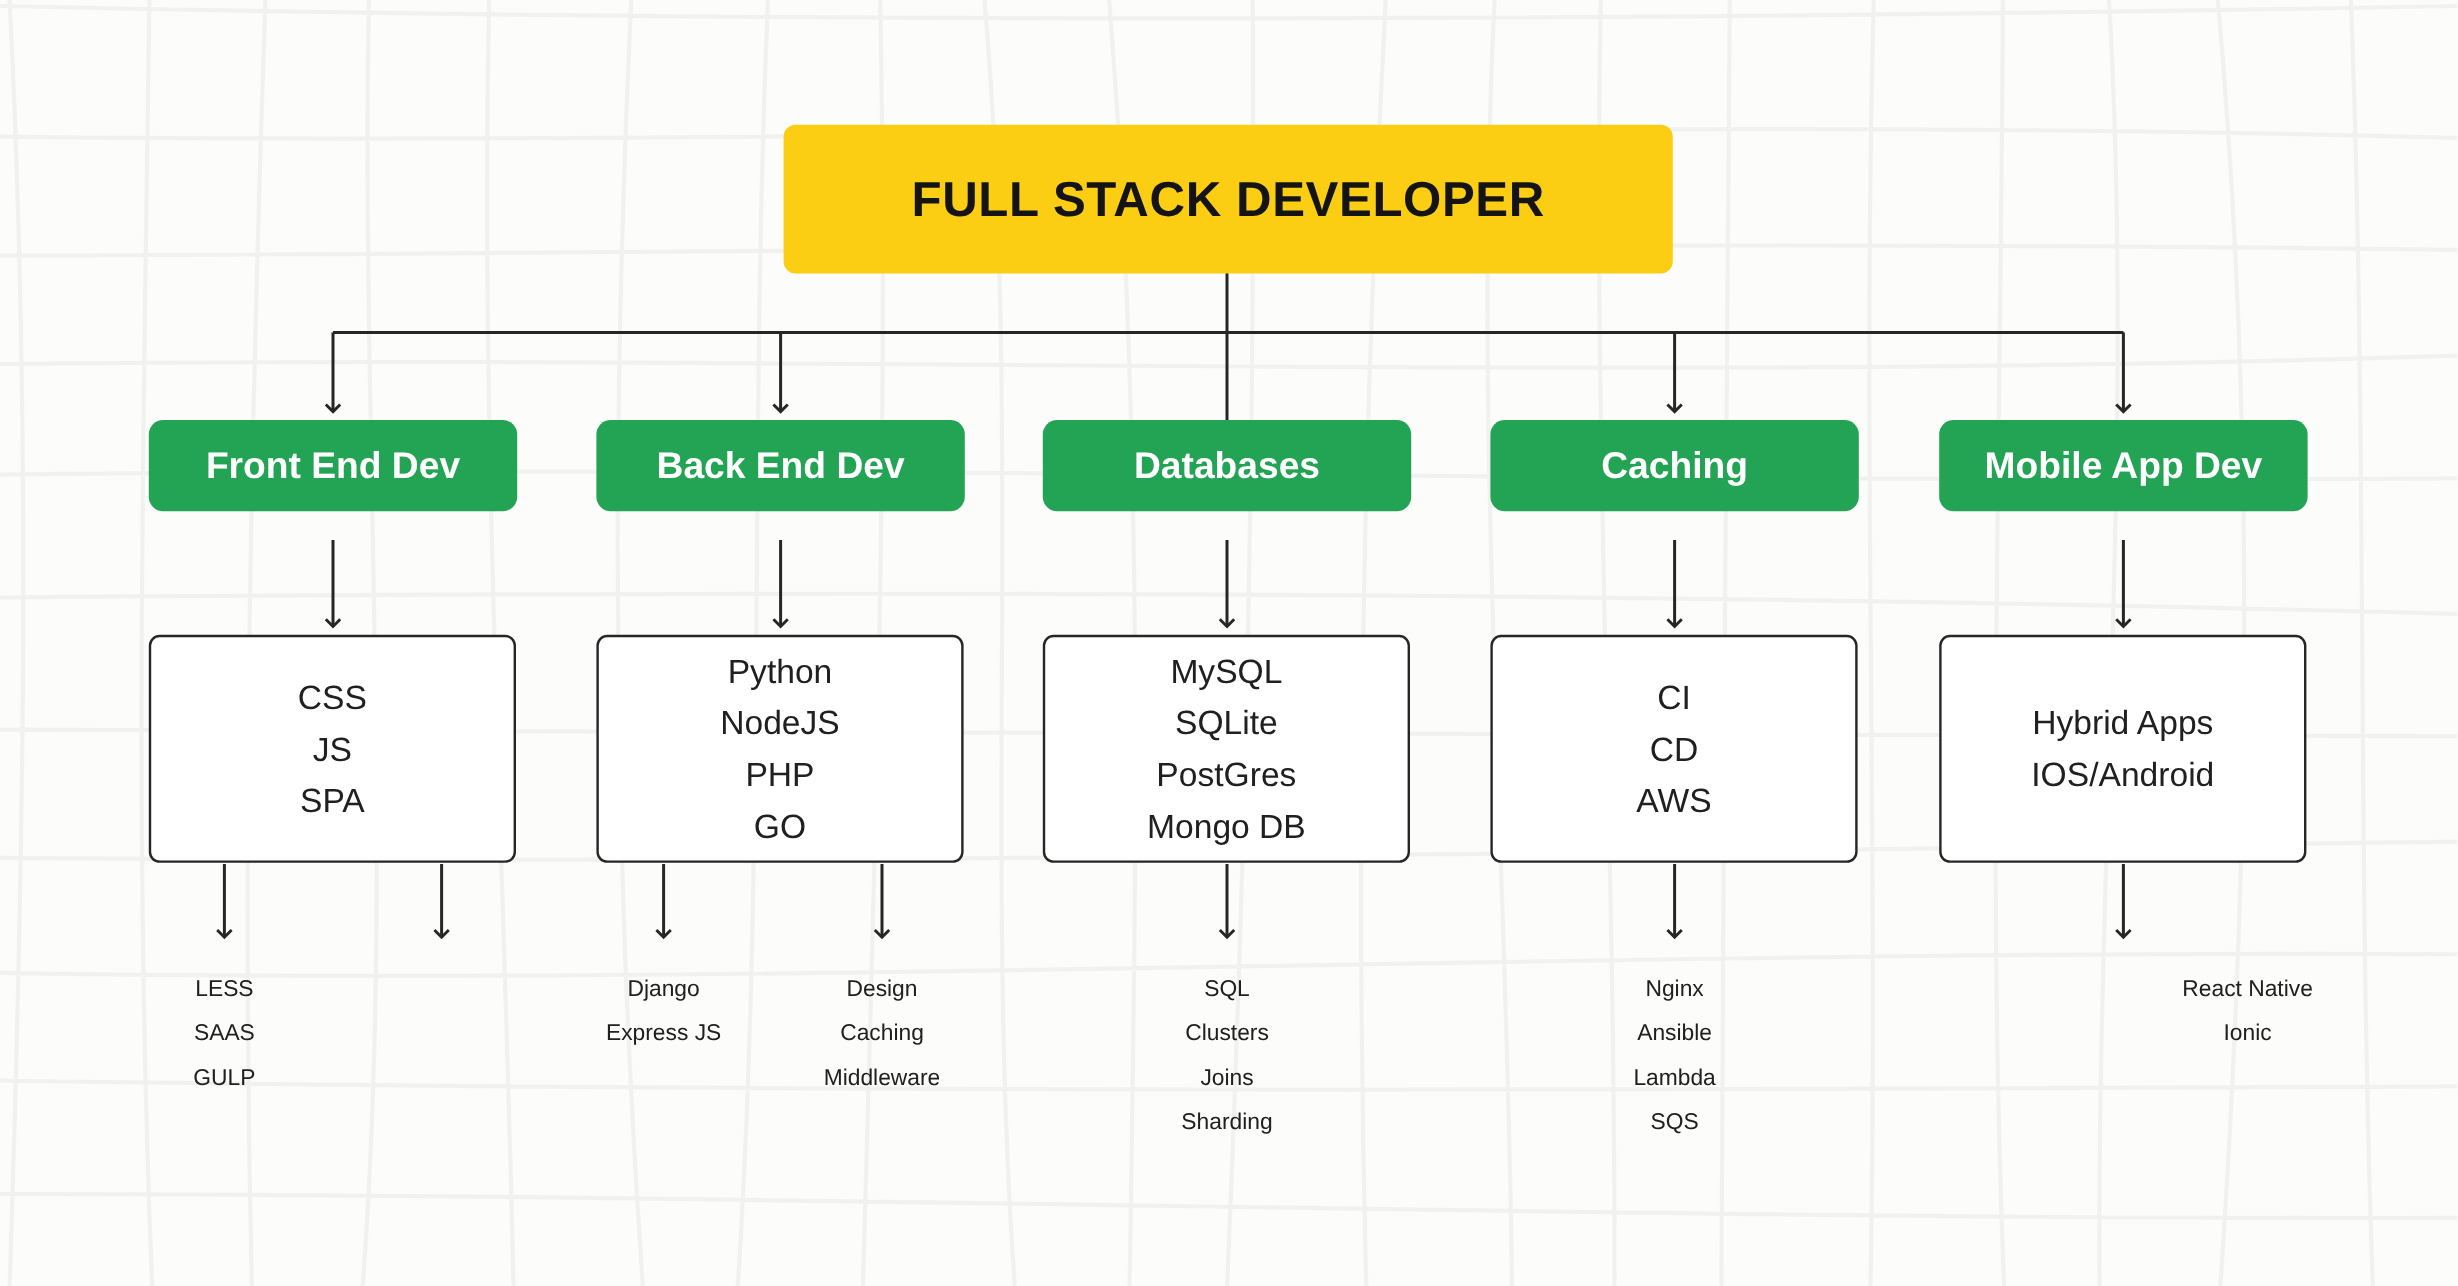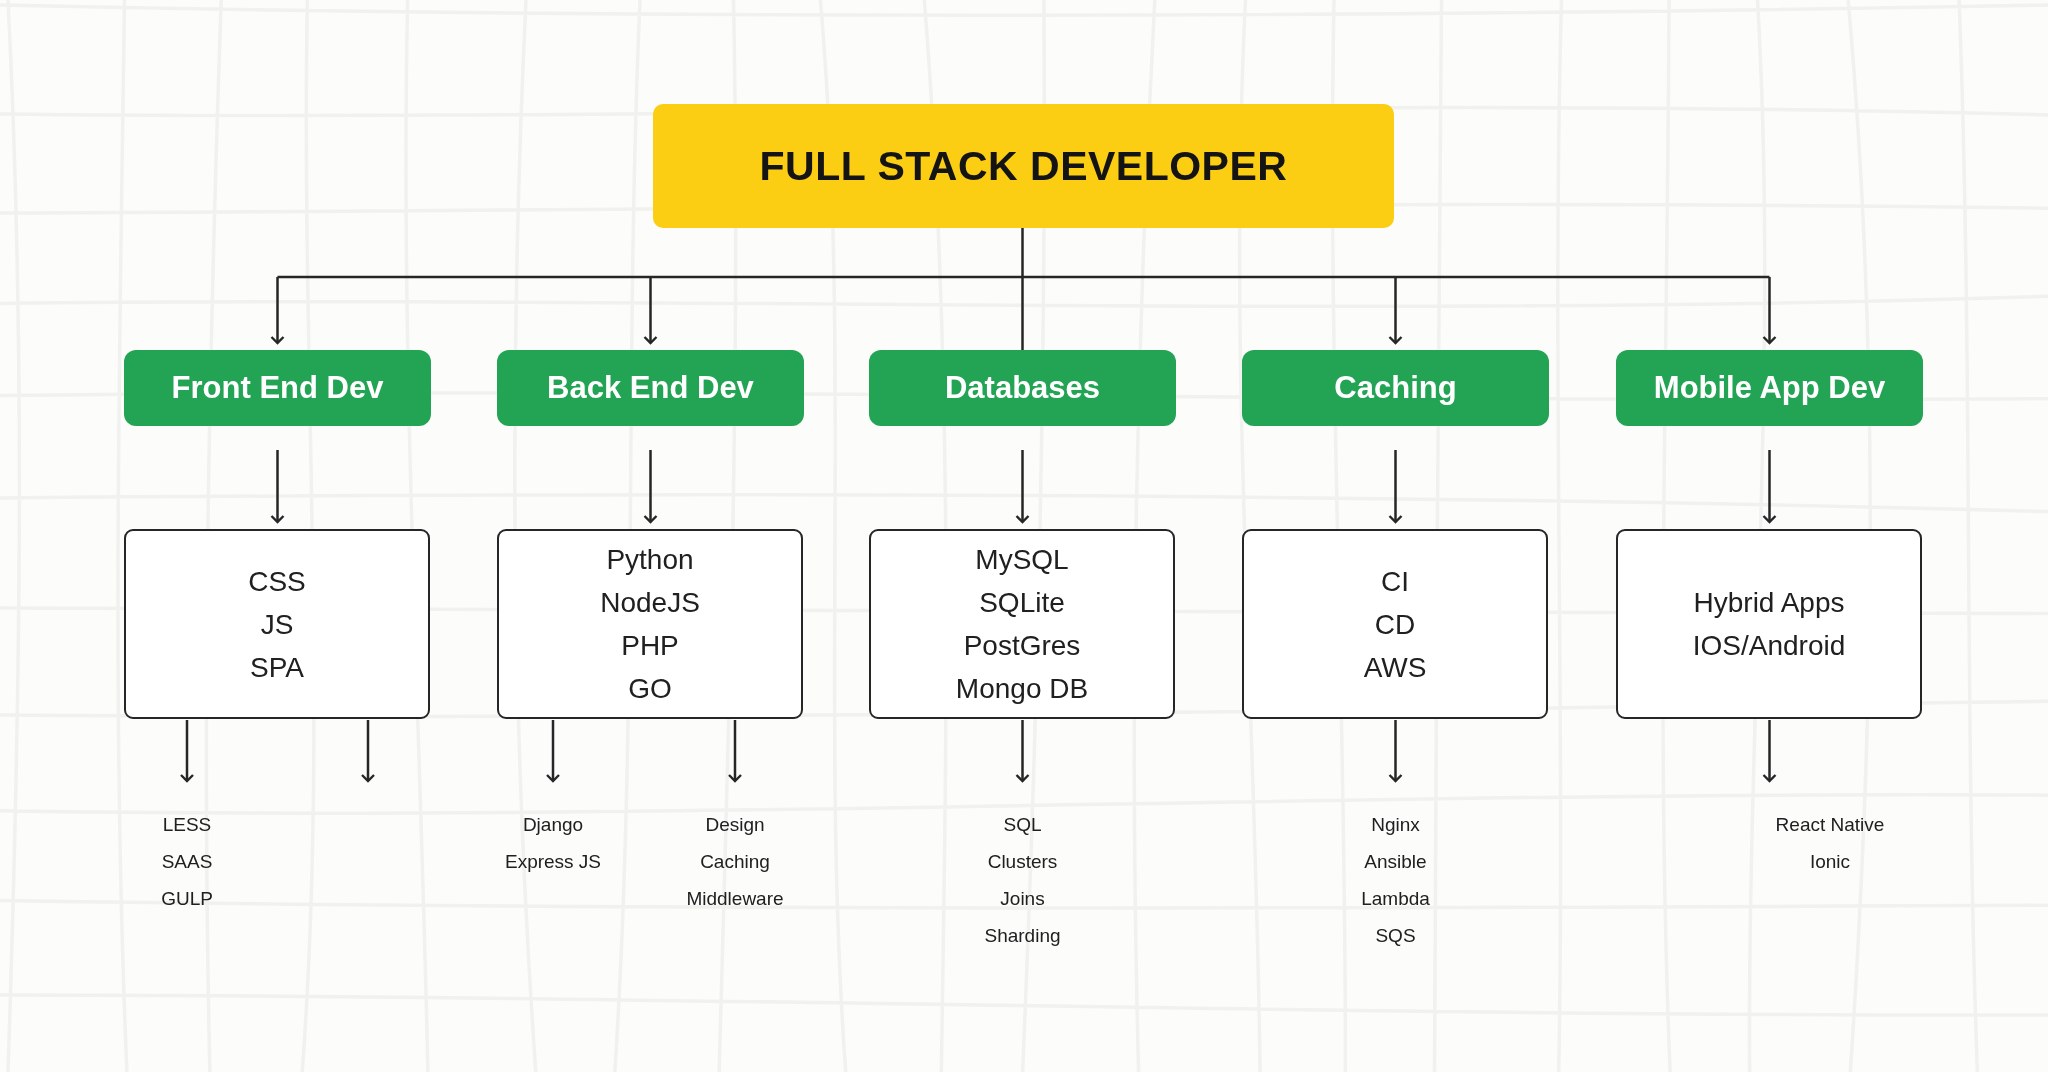--- a/index.html
+++ b/index.html
@@ -136,18 +136,18 @@
     <div>Ansible</div>
     <div>Lambda</div>
     <div>SQS</div>
   </div>
   <div class="leaf-list" style="left:1022.5px">
     <div>SQL</div>
     <div>Clusters</div>
     <div>Joins</div>
     <div>Sharding</div>
   </div>
-  <div class="leaf-list" style="left:1830px">
+  <div class="leaf-list" style="left:1873px">
     <div>React Native</div>
     <div>Ionic</div>
   </div>
 
 </div>
 
 </body></html>

